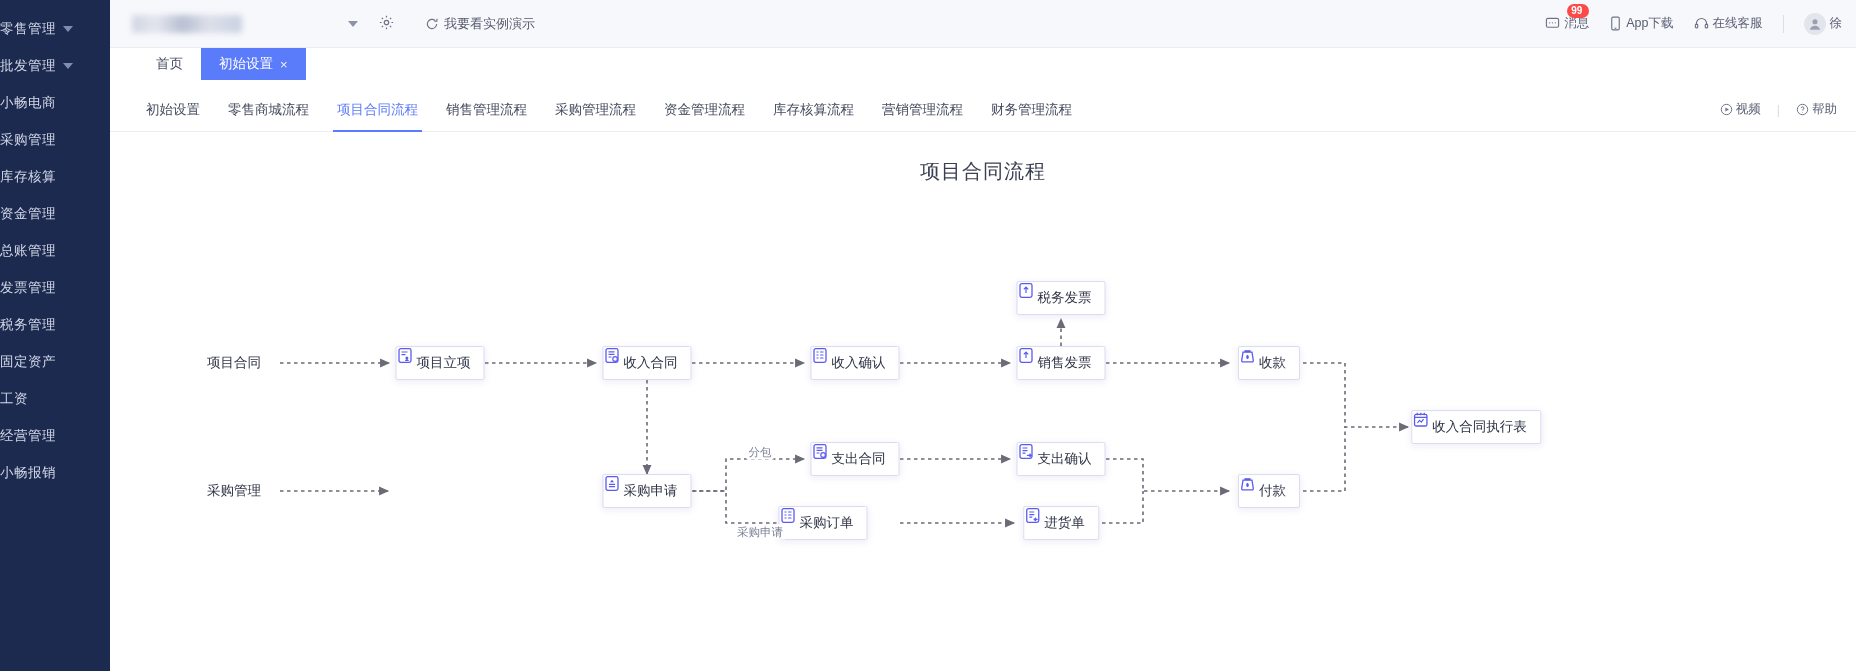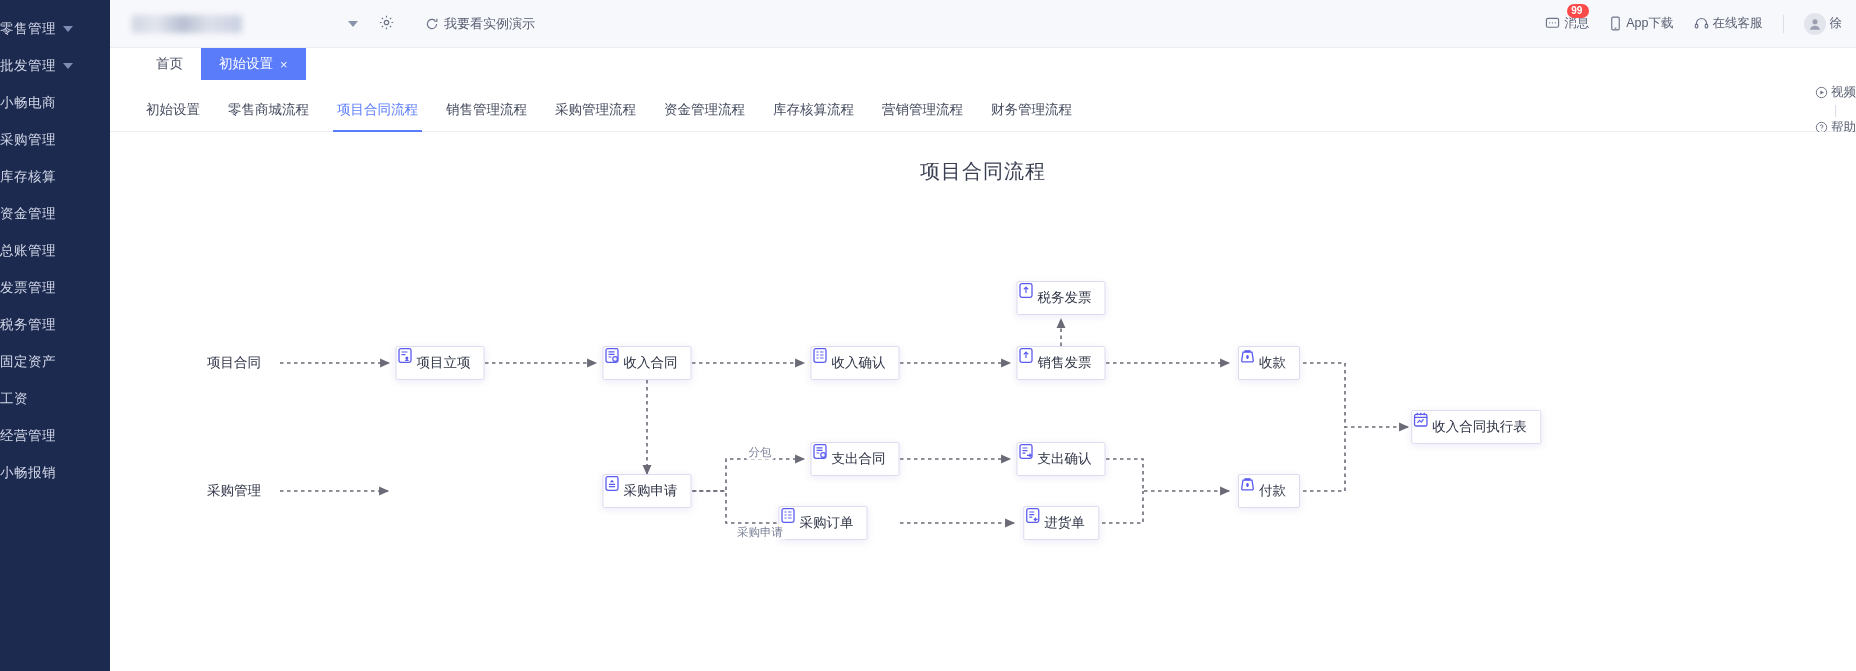--- a/index.html
+++ b/index.html
@@ -86,22 +86,22 @@
   }
   .ftab {
     font-size:13.5px; color:#454b5e; padding:0 14px; height:44px;
     display:flex; align-items:center; cursor:pointer; position:relative; white-space:nowrap;
   }
   .ftab.active { color:#5b7cfa; }
   .ftab.active:after {
     content:""; position:absolute; left:10px; right:10px; bottom:0; height:2px; background:#5b7cfa;
   }
   .flowtabs-right {
-    margin-left:auto; display:flex; align-items:center; gap:2px;
-    font-size:12.5px; color:#5a6073; padding-right:0;flex-direction:column;
+    margin-left:auto; display:flex; align-items:center; gap:16px;
+    font-size:12.5px; color:#5a6073; padding-right:19px;
   }
   .flowtabs-right .sep { color:#d9dce5; }
   .mini-ic { display:inline-flex; align-items:center; gap:3px; cursor:pointer;}
 
   
   .canvas { flex:1 1 auto; position:relative; background:#fff; overflow:hidden; }
   .flow-title {
     position:absolute; left:0; right:0; top:26px; text-align:center;
     font-size:20px; color:#3a3f52; letter-spacing:1px;
   }

